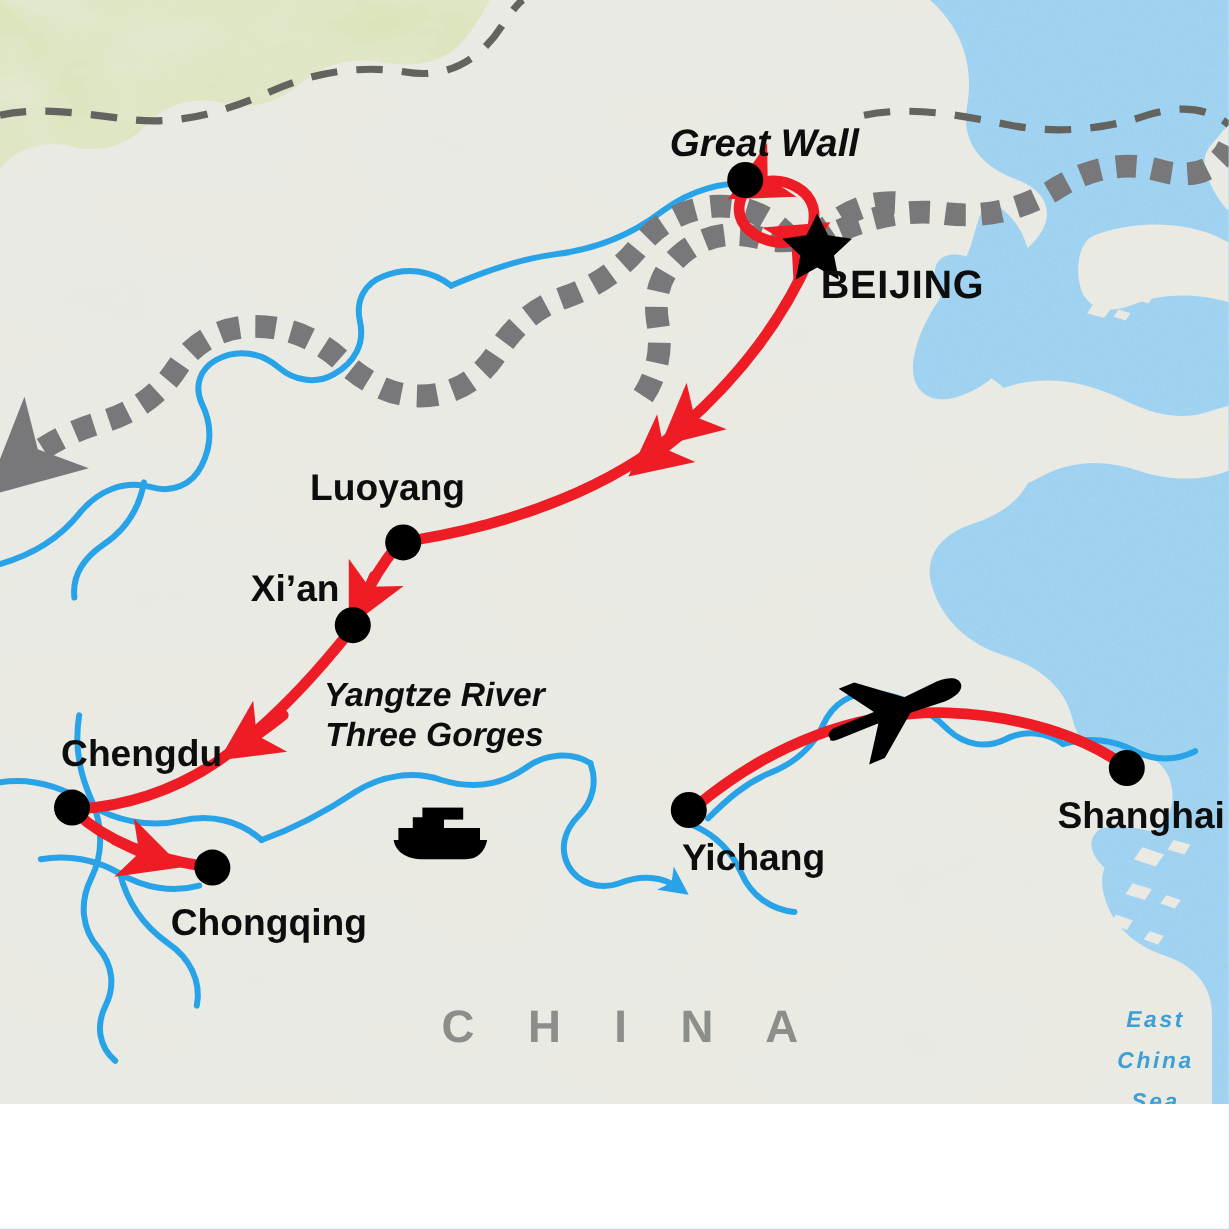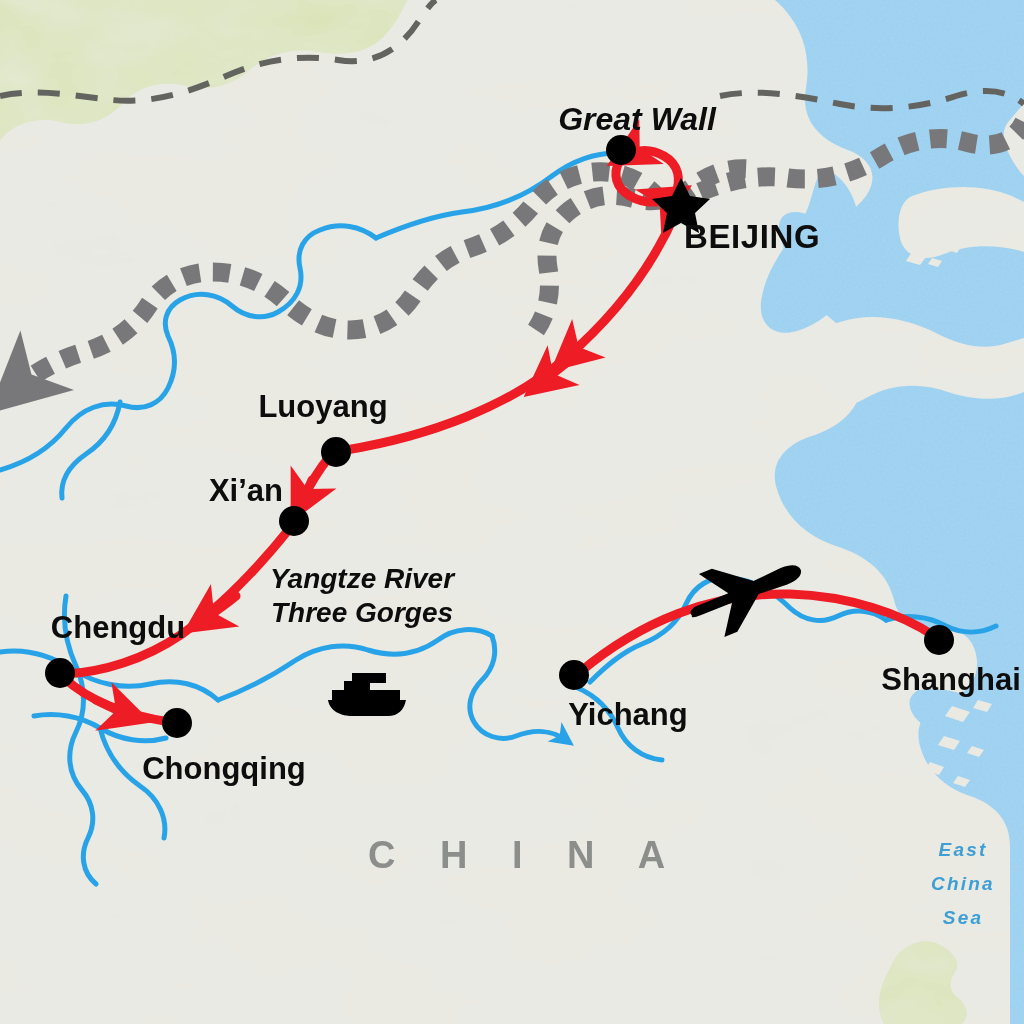--- a/index.html
+++ b/index.html
@@ -3,21 +3,21 @@
 <meta charset="utf-8">
 <style>
   html, body {
     margin: 0;
     padding: 0;
     background: #ffffff;
   }
   #map-root {
     position: relative;
     width: 1024px;
-    height: 1024px;
+    height: 920px;
     overflow: hidden;
     font-family: "Liberation Sans", sans-serif;
     background: #9bd0f0;
   }
   #map-svg {
     position: absolute;
     top: 0;
     left: 0;
     width: 1024px;
     height: 1024px;

